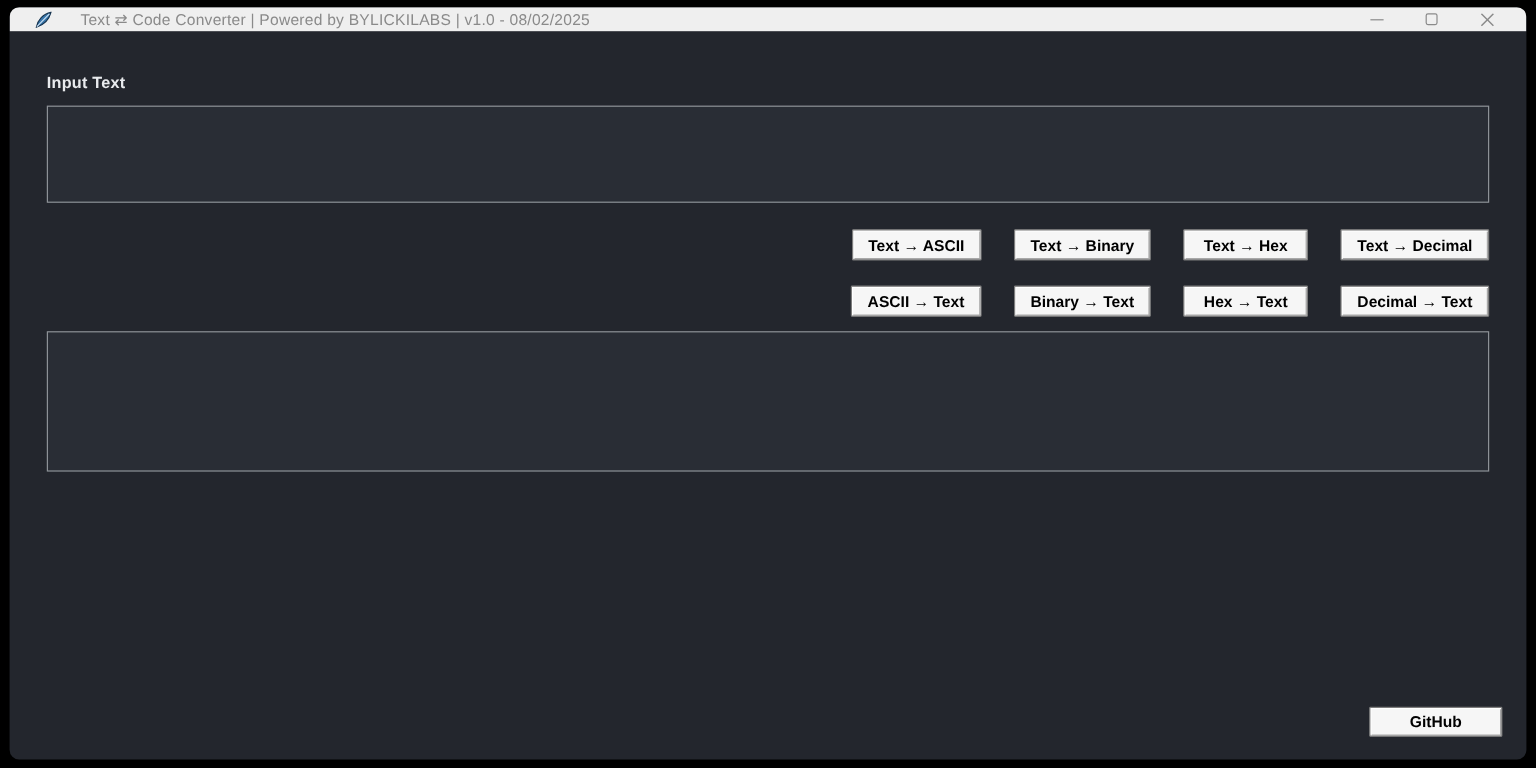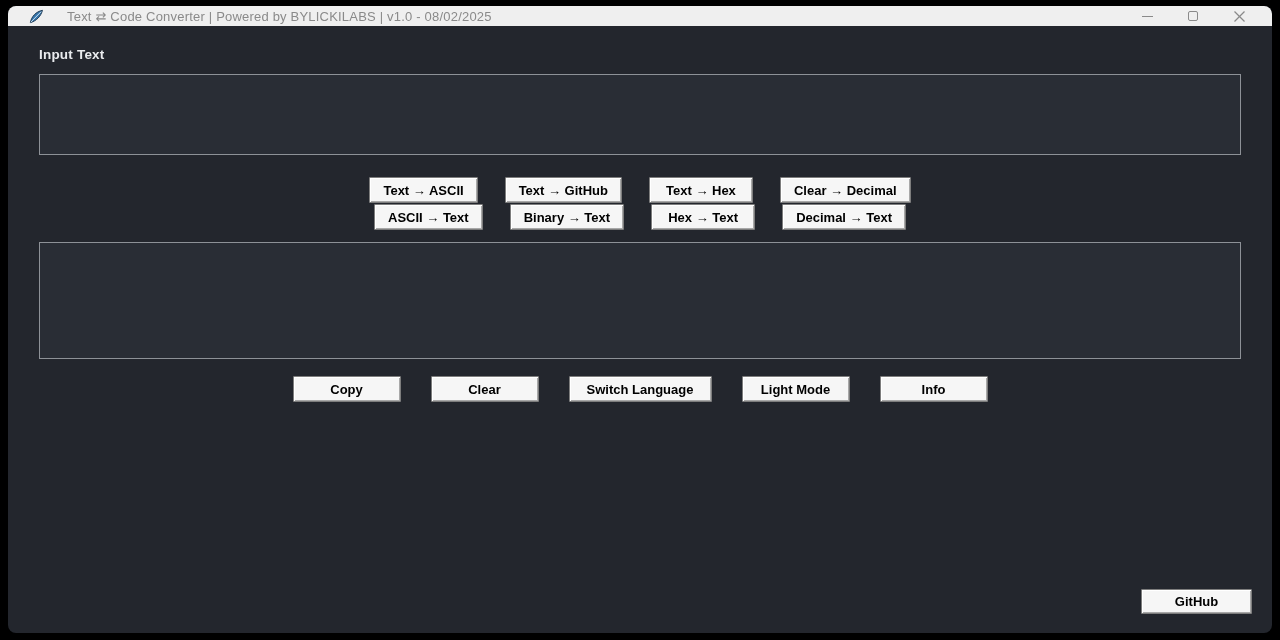--- a/index.html
+++ b/index.html
@@ -63,21 +63,21 @@
     cursor:default;
   }
   .win-btn:last-child{margin-right:10px;}
   .glyph-min{width:11px;height:0;border-top:1px solid var(--control-icon);}
   .glyph-max{width:10px;height:10px;border:1px solid var(--control-icon);border-radius:2px;}
   .glyph-close{width:11px;height:11px;}
   .glyph-close line{stroke:var(--control-icon);stroke-width:1.2;}
   
   .content{
     position:relative;
-    padding:2px 31px;
+    padding:16px 31px;
     height:597px;
   }
   .field-label{
     font-size:13.5px;
     font-weight:bold;
     color:var(--label-text);
     letter-spacing:0.2px;
   }
   .label-input{padding-top:19px;}
   .label-output{padding-top:28px;}
@@ -109,24 +109,24 @@
     height:26px;
     display:inline-flex;
     align-items:center;
     justify-content:center;
     cursor:default;
     white-space:nowrap;
   }
   .conv-rows{margin-top:22px;}
   .conv-row{
     display:flex;
-    justify-content:center;
+    justify-content:flex-end;
     gap:27px;
   }
-  .conv-row + .conv-row{margin-top:1px;}
+  .conv-row + .conv-row{margin-top:21px;}
   .conv-row .btn{padding:0 13px;min-width:104px;}
   .actions-row{
     margin-top:17px;
     display:flex;
     justify-content:center;
     gap:30px;
   }
   .btn-w108{width:108px;}
   .btn-w143{width:143px;}
   .github-btn{
@@ -169,38 +169,31 @@
   </div>
 
   <div class="content">
 
     <div class="field-label label-input">Input Text</div>
     <textarea class="txtarea txtarea-input" spellcheck="false" style=""></textarea>
 
     <div class="conv-rows">
       <div class="conv-row">
         <button class="btn">Text → ASCII</button>
-        <button class="btn">Text → GitHub</button>
+        <button class="btn">Text → Binary</button>
         <button class="btn">Text → Hex</button>
-        <button class="btn">Clear → Decimal</button>
+        <button class="btn">Text → Decimal</button>
       </div>
       <div class="conv-row">
         <button class="btn">ASCII → Text</button>
         <button class="btn">Binary → Text</button>
         <button class="btn">Hex → Text</button>
         <button class="btn">Decimal → Text</button>
       </div>
     </div>
 
     <textarea class="txtarea txtarea-output" spellcheck="false" style=""></textarea>
 
-    <div class="actions-row">
-      <button class="btn btn-w108">Copy</button>
-      <button class="btn btn-w108">Clear</button>
-      <button class="btn btn-w143">Switch Language</button>
-      <button class="btn btn-w108">Light Mode</button>
-      <button class="btn btn-w108">Info</button>
-    </div>
 
     <button class="btn github-btn">GitHub</button>
 
   </div>
 </div>
 
 </body></html>

